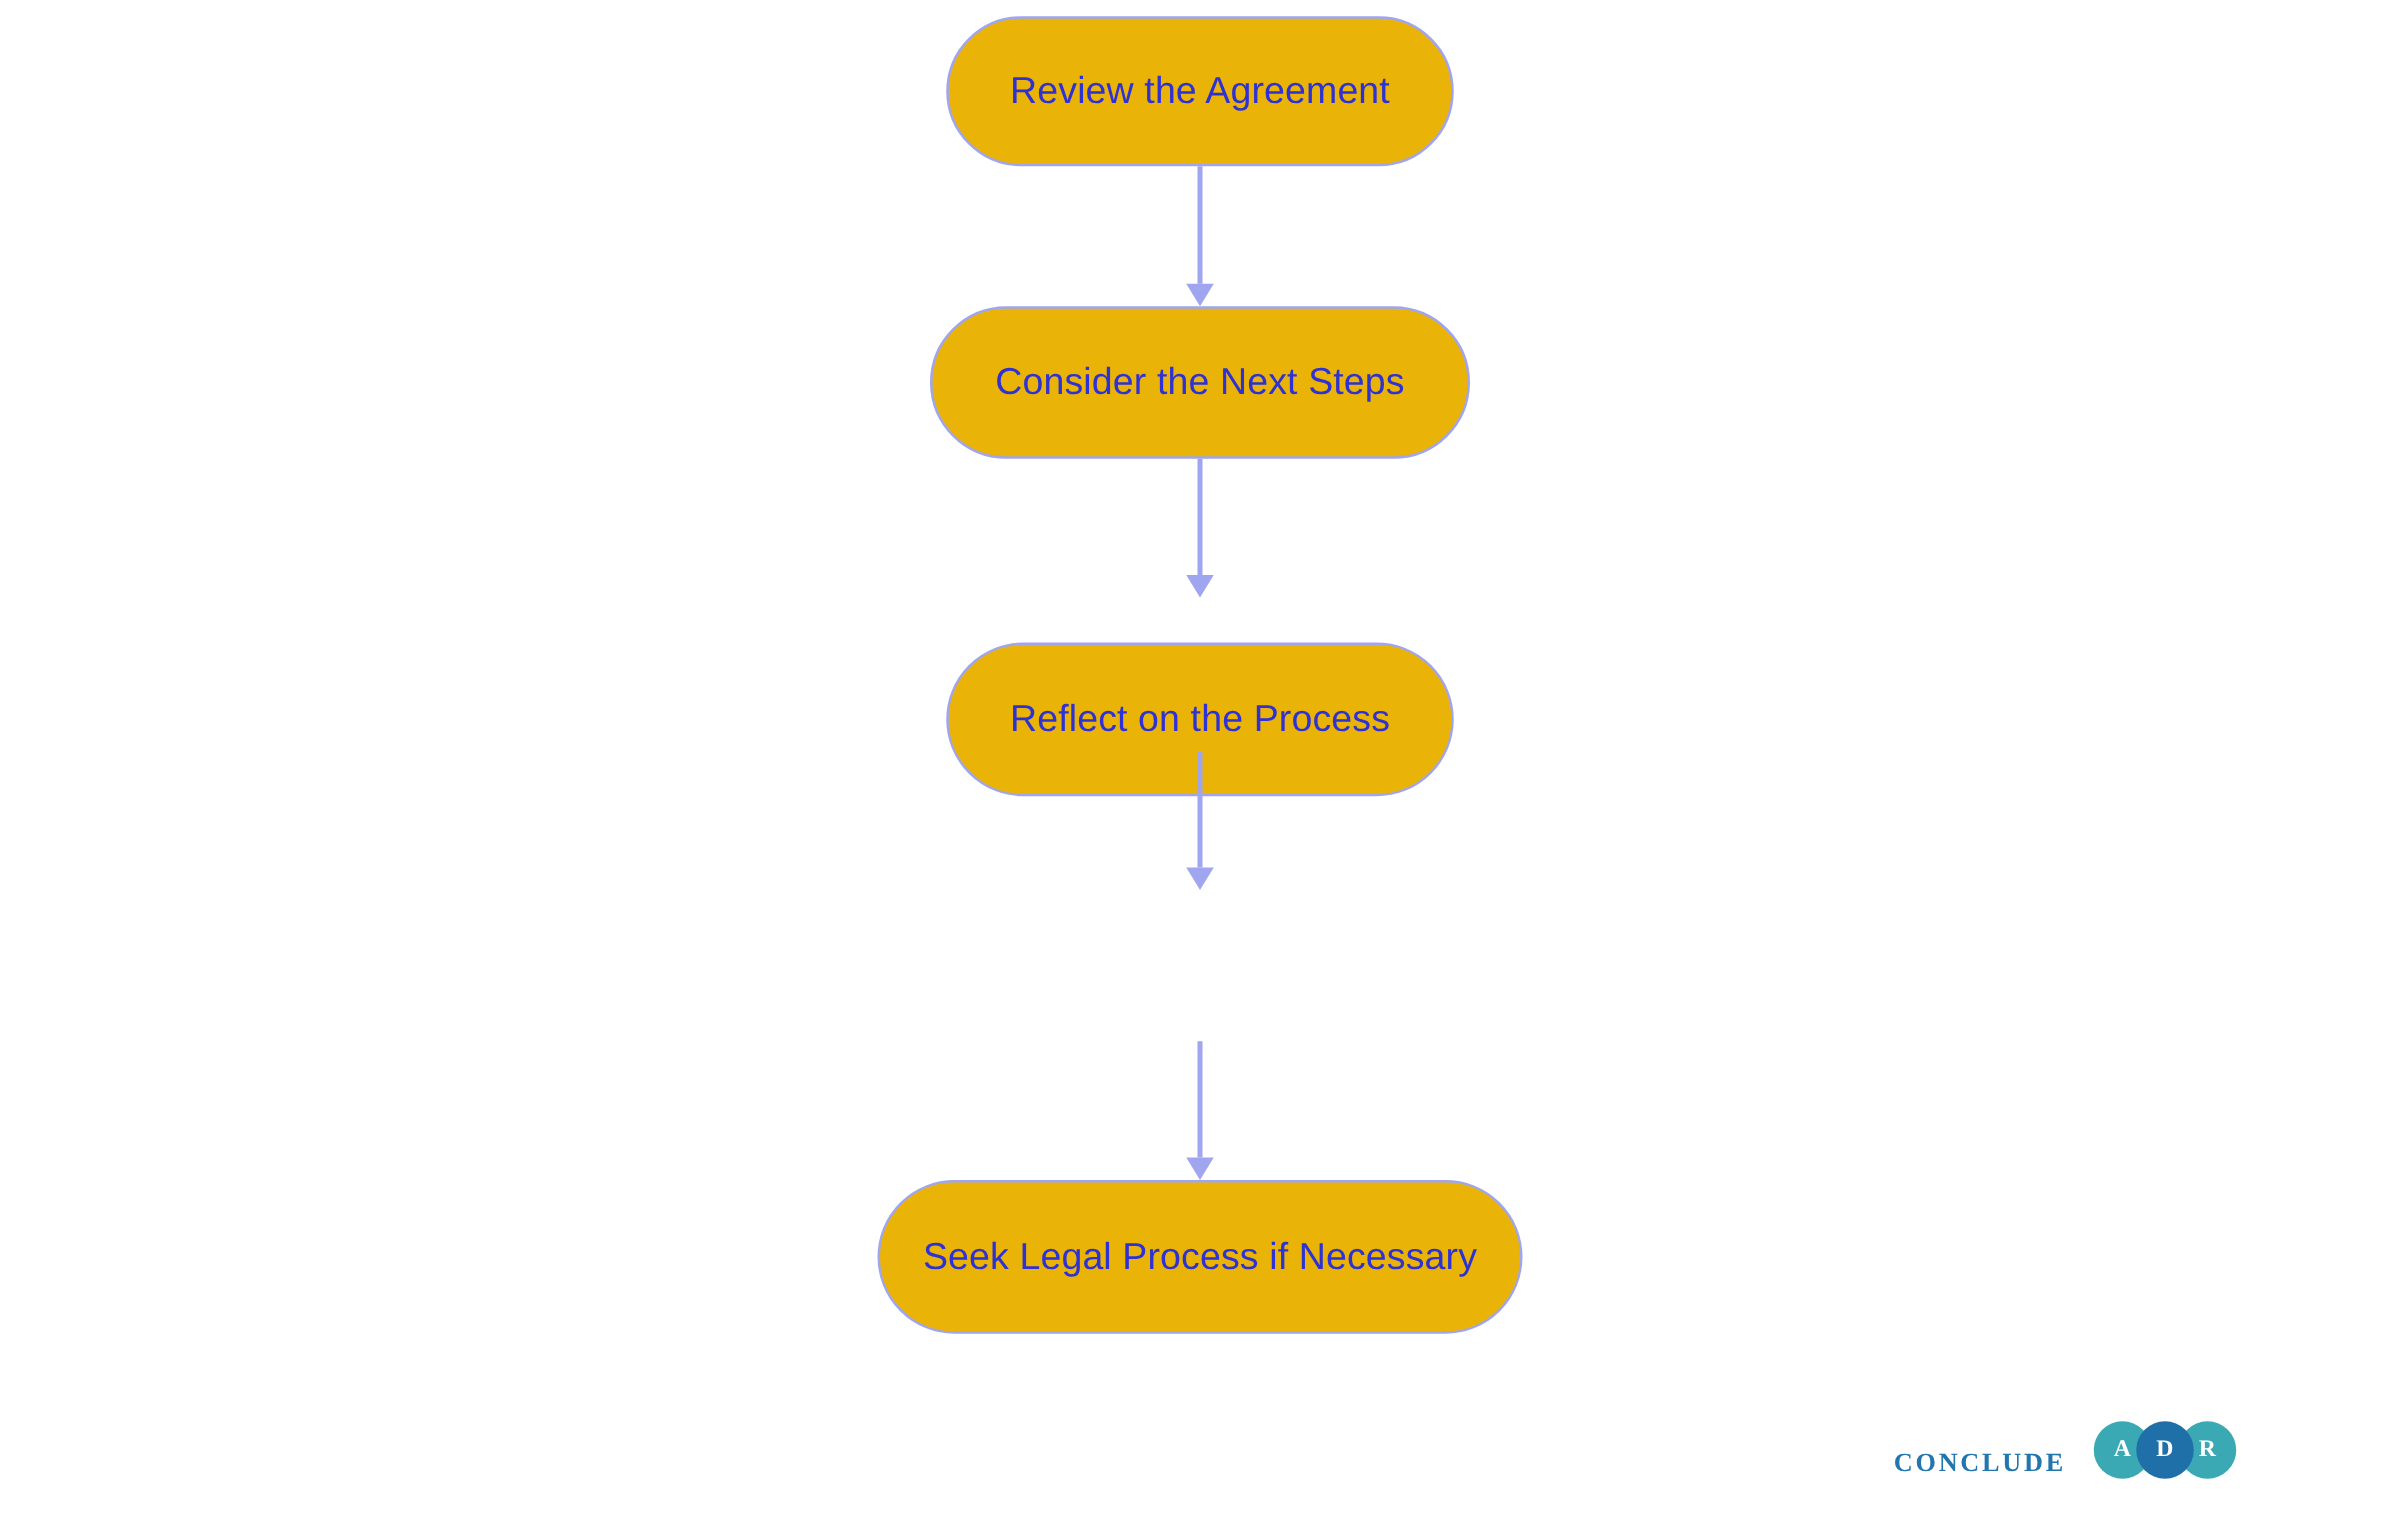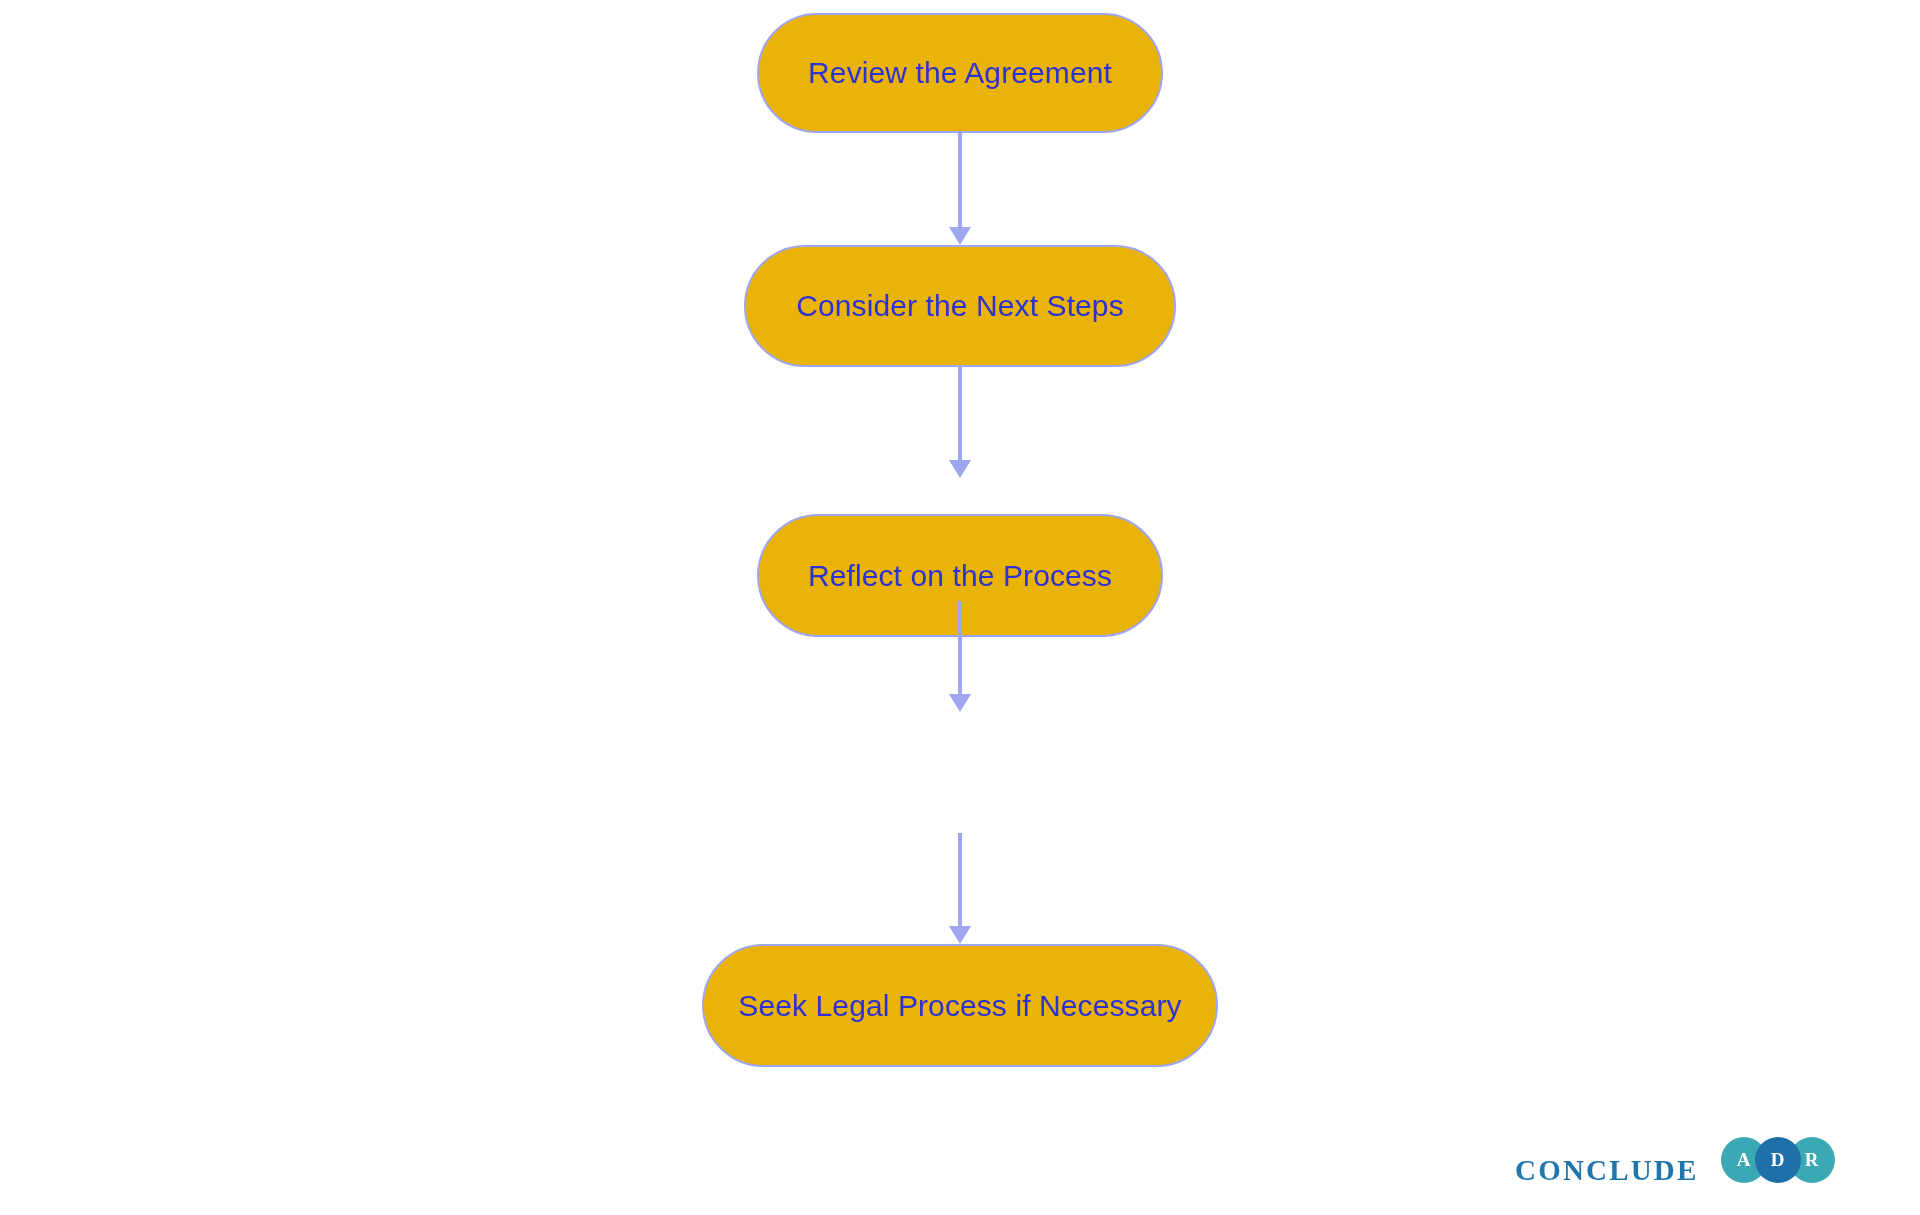--- a/index.html
+++ b/index.html
@@ -94,21 +94,21 @@
     position: absolute;
     left: 1515px;
     top: 1132px;
     height: 56px;
     display: flex;
     align-items: center;
   }
   #logo-wordmark {
     font-family: "Liberation Serif", serif;
     font-weight: 700;
-    font-size: 29px;
+    font-size: 21px;
     letter-spacing: 2.2px;
     color: #2176ae;
     line-height: 1;
     margin-top: 20px;
   }
   #logo-circles {
     position: relative;
     margin-left: 22px;
     width: 120px;
     height: 46px;

